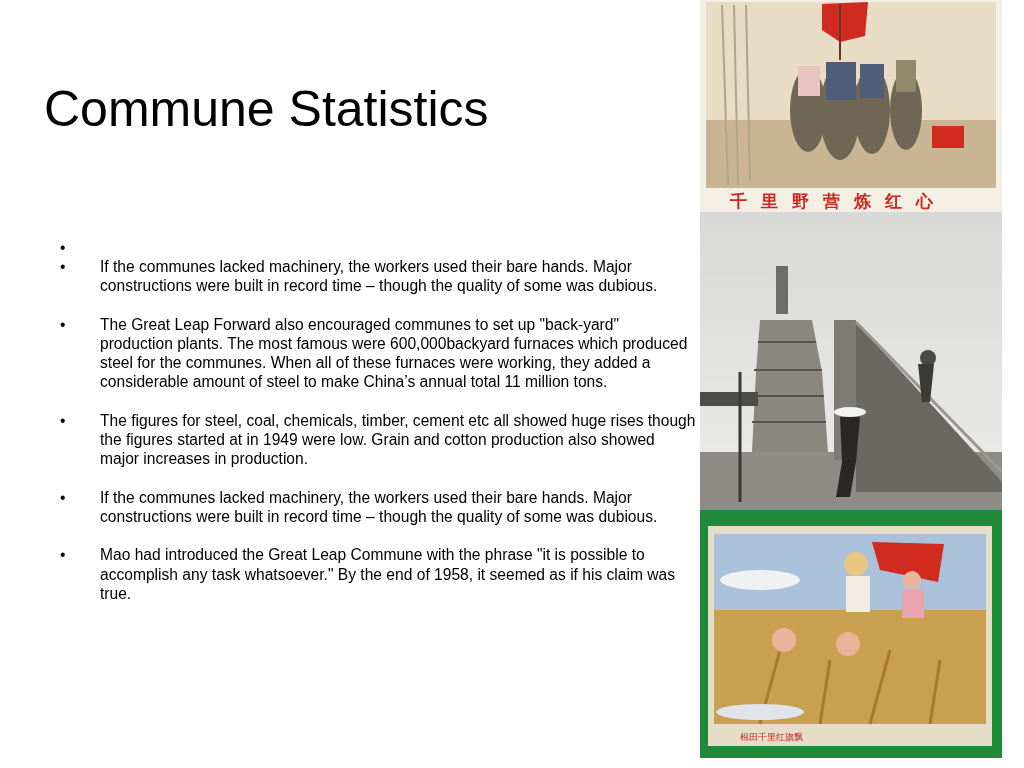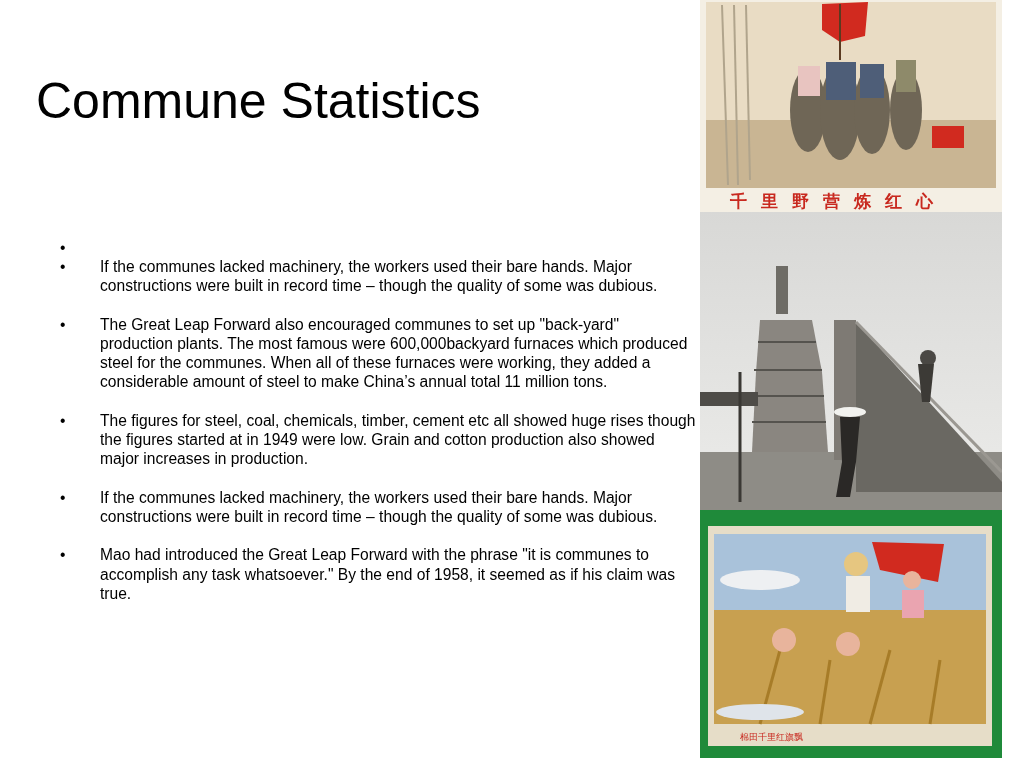--- a/index.html
+++ b/index.html
@@ -5,21 +5,21 @@
     html, body { margin: 0; padding: 0; }
     body {
       width: 1024px; height: 768px; background: #ffffff;
       position: relative; overflow: hidden;
       font-family: "Liberation Sans", "DejaVu Sans", sans-serif;
       color: #000;
     }
     .title {
       position: absolute; left: 32px; top: 62px;
       font-size: 50px; font-weight: normal; letter-spacing: 0px;
-      line-height: 70px; margin: 4px;
+      line-height: 70px; margin: 12px;
     }
     .bullets {
       position: absolute; left: 56px; top: 238px; width: 640px;
       margin: 0; padding: 0; list-style: none;
     }
     .bullet {
       position: relative; padding-left: 44px;
       font-size: 15.6px; line-height: 19.3px;
       margin-bottom: 19px;
     }
@@ -36,21 +36,21 @@
 <body>
 
 <h1 class="title">Commune Statistics</h1>
 
 <ul class="bullets">
   <li class="bullet"><span class="dot">•</span></li>
   <li class="bullet"><span class="dot">•</span><span>If the communes lacked machinery, the workers used their bare hands. Major constructions were built in record time – though the quality of some was dubious.</span></li>
   <li class="bullet"><span class="dot">•</span><span>The Great Leap Forward also encouraged communes to set up "back-yard" production plants. The most famous were 600,000backyard furnaces which produced steel for the communes. When all of these furnaces were working, they added a considerable amount of steel to make China’s annual total 11 million tons.</span></li>
   <li class="bullet"><span class="dot">•</span><span>The figures for steel, coal, chemicals, timber, cement etc all showed huge rises though the figures started at in 1949 were low. Grain and cotton production also showed major increases in production.</span></li>
   <li class="bullet"><span class="dot">•</span><span>If the communes lacked machinery, the workers used their bare hands. Major constructions were built in record time – though the quality of some was dubious.</span></li>
-  <li class="bullet"><span class="dot">•</span><span>Mao had introduced the Great Leap Forward with the phrase "it is communes to accomplish any task whatsoever." By the end of 1958, it seemed as if his claim was true.</span></li>
+  <li class="bullet"><span class="dot">•</span><span>Mao had introduced the Great Leap Commune with the phrase "it is possible to accomplish any task whatsoever." By the end of 1958, it seemed as if his claim was true.</span></li>
 </ul>
 
 <div class="images">
 
   <div class="pic" style="top:0;height:212px;">
     <svg width="302" height="212" viewBox="0 0 302 212">
       <rect width="302" height="212" fill="#f4efe4"></rect>
       <rect x="6" y="2" width="290" height="186" fill="#e9dcc4"></rect>
       <rect x="6" y="120" width="290" height="68" fill="#c9b593"></rect>
       <g stroke="#b0a48c" stroke-width="2">

